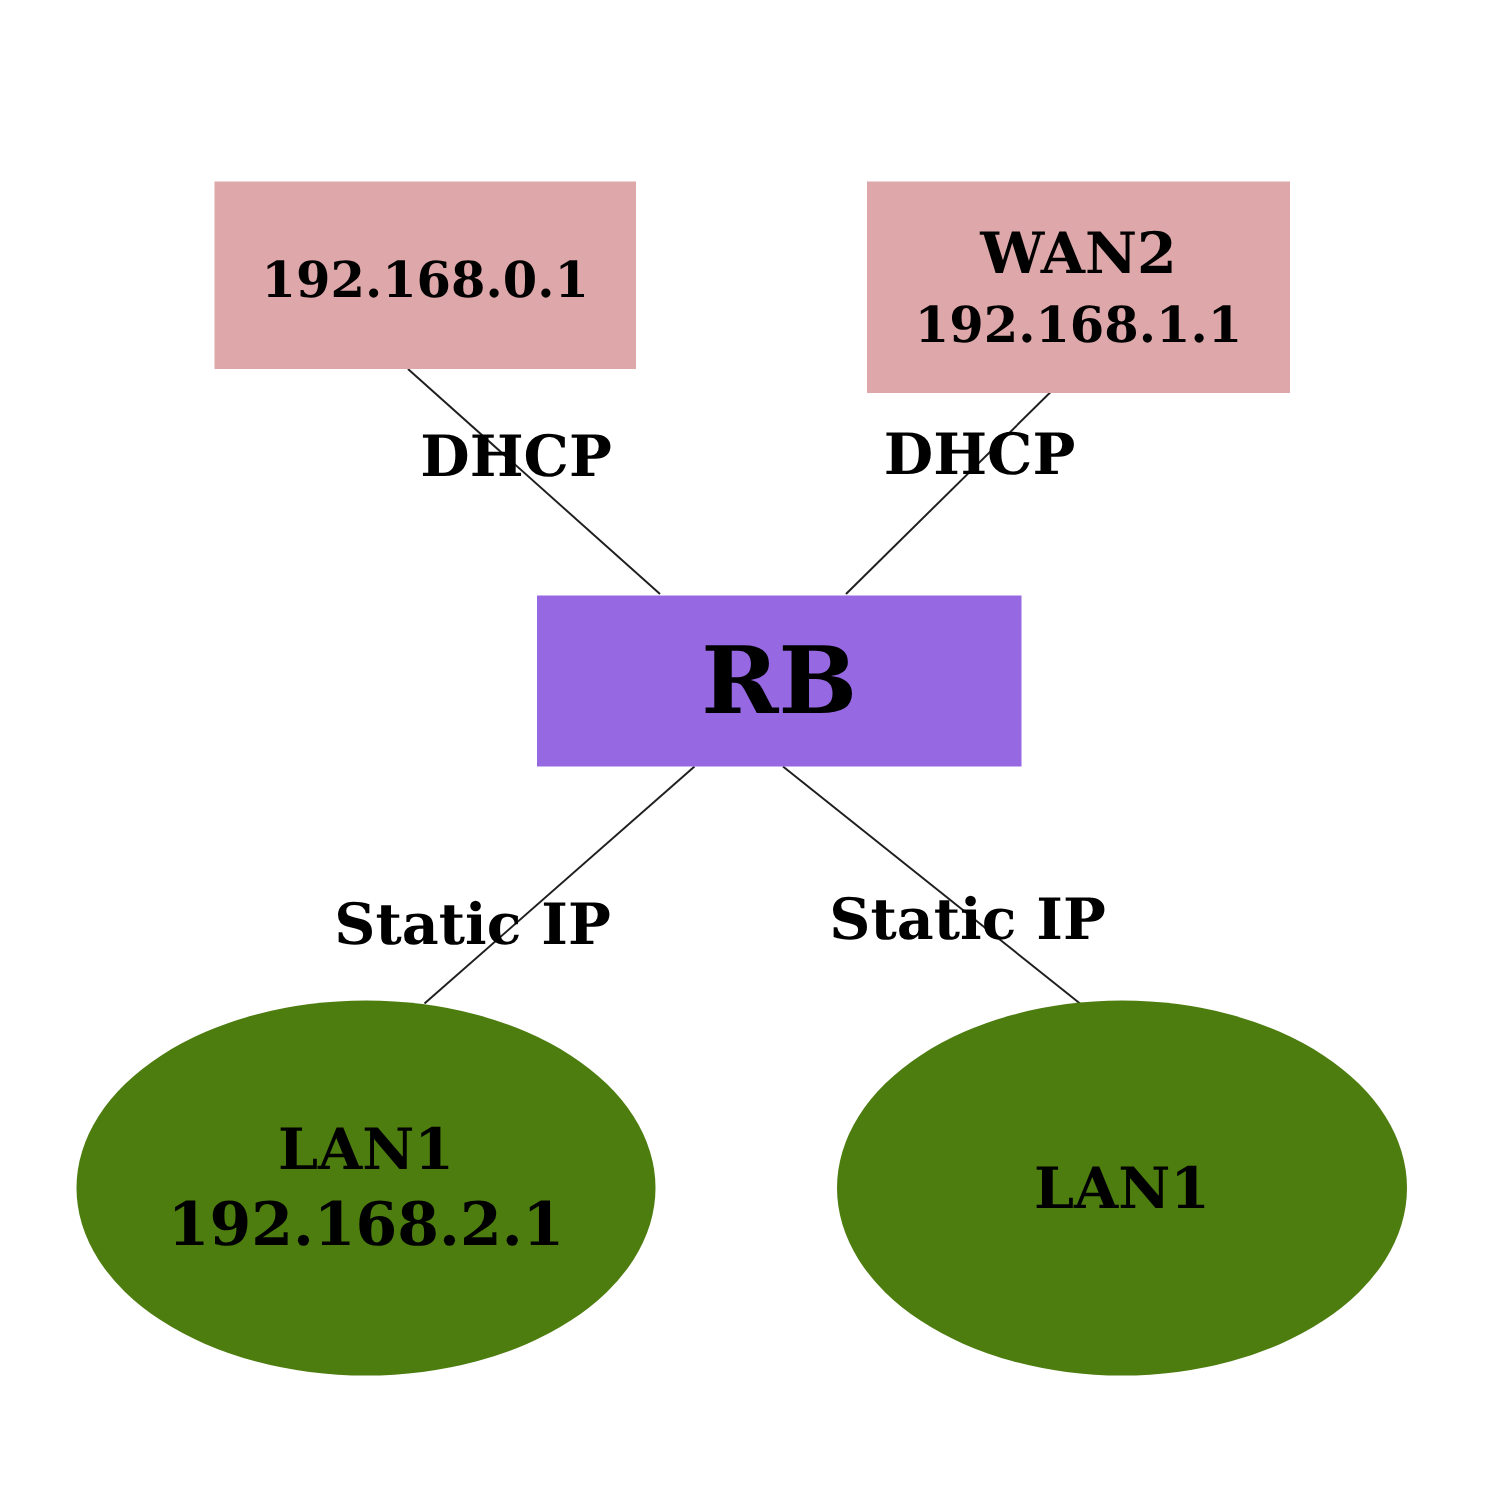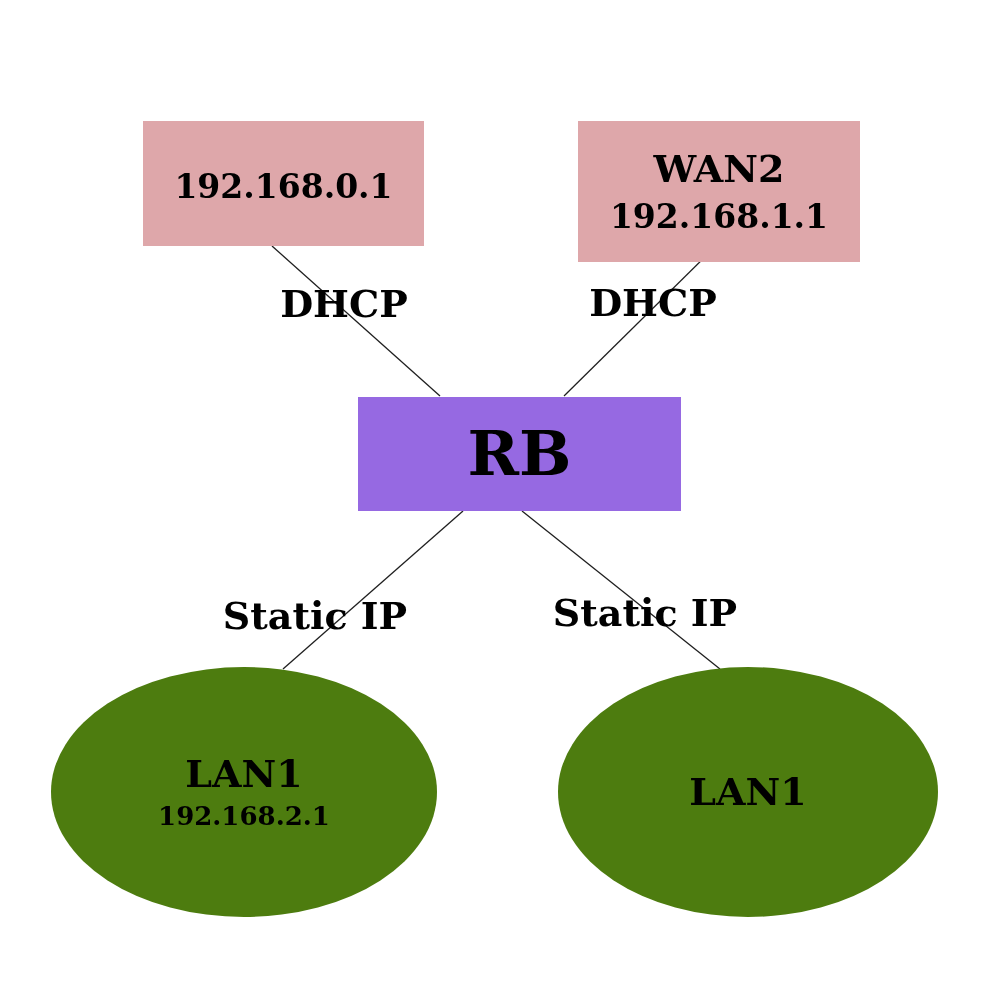--- a/index.html
+++ b/index.html
@@ -59,21 +59,21 @@
     font-size: 38px;
     font-weight: bold;
     line-height: 1.15;
   }
   .node-ip {
     font-size: 33px;
     font-weight: bold;
     line-height: 1.15;
     margin-top: 7px;
   }
-  .ellipse .node-ip { font-size: 26px; }
+  .ellipse .node-ip { font-size: 40px; }
   .link-label {
     position: absolute;
     transform: translate(-50%, -50%);
     font-size: 38px;
     font-weight: bold;
     white-space: nowrap;
     line-height: 1;
   }
   #lbl-dhcp-1   { left: 344px; top: 304px; }
   #lbl-dhcp-2   { left: 653px; top: 303px; }

